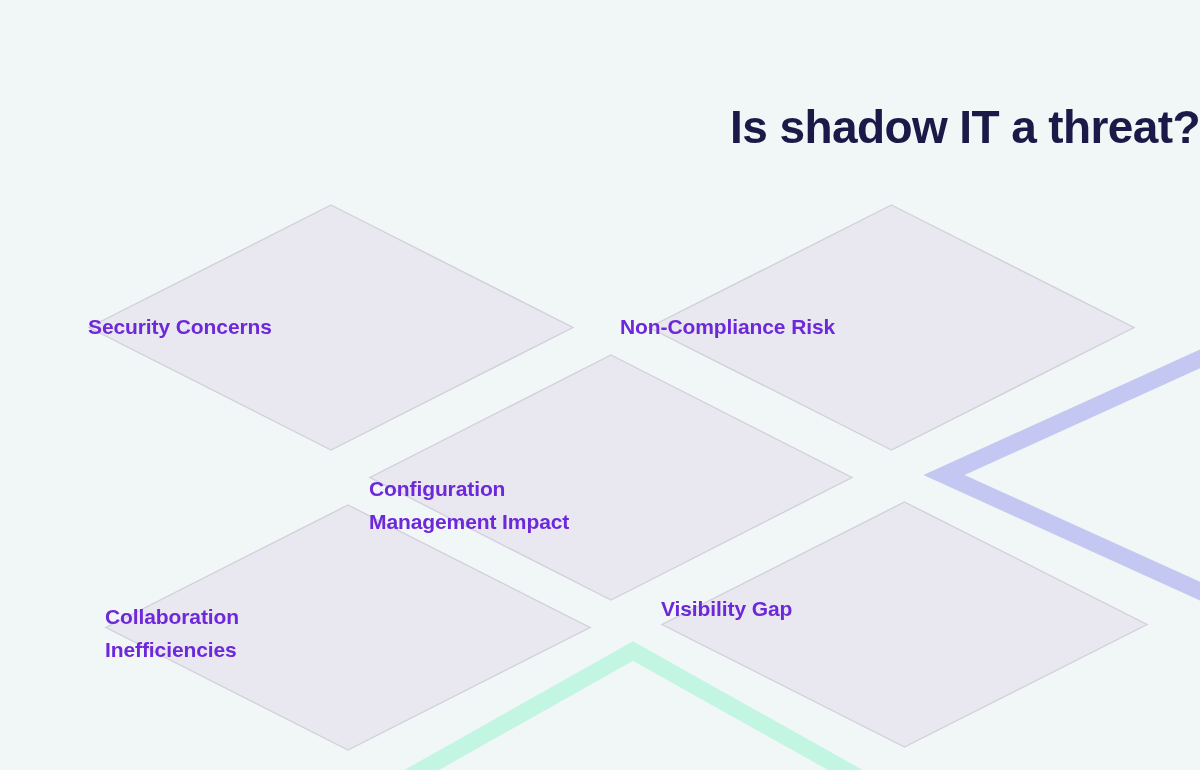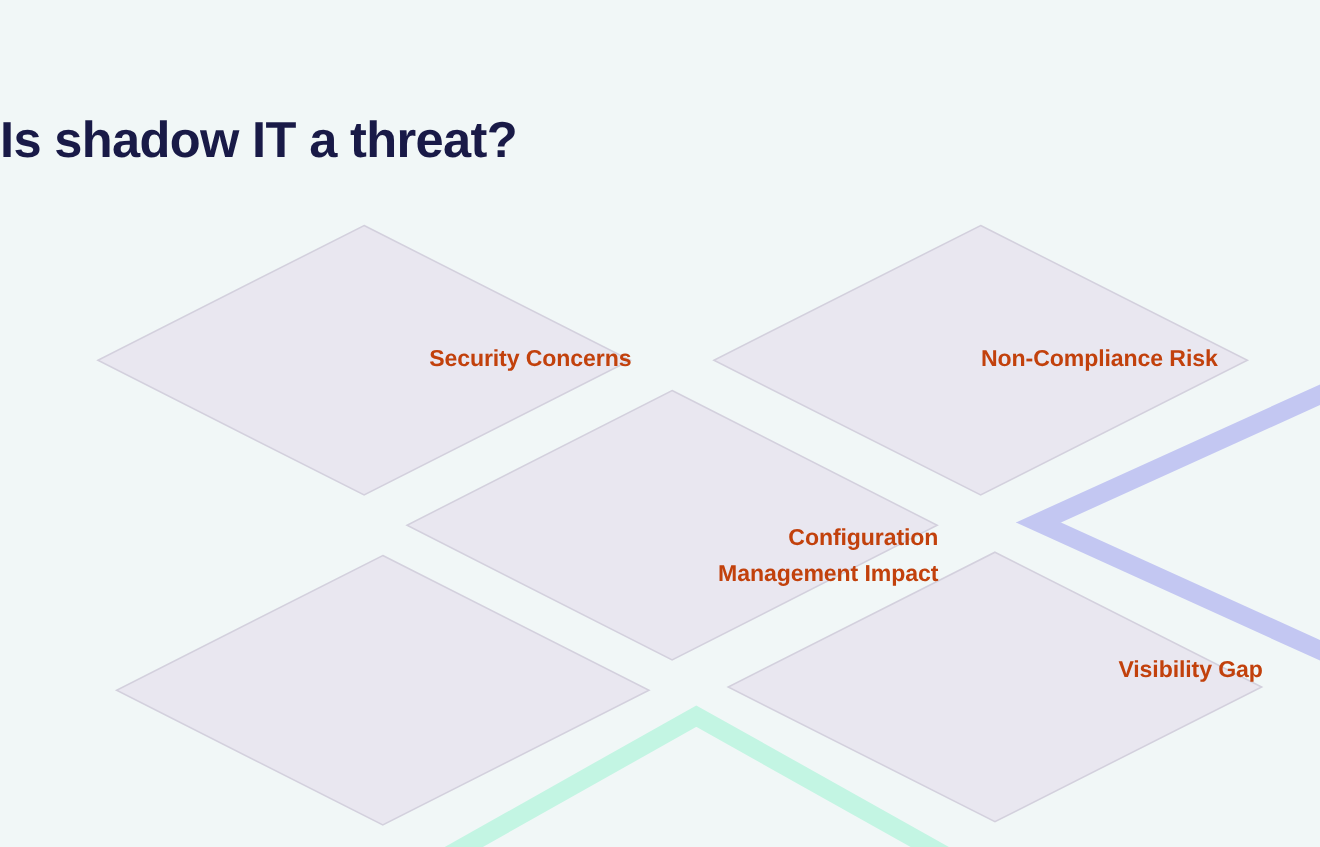--- a/index.html
+++ b/index.html
@@ -32,21 +32,21 @@
     pointer-events: none;
     z-index: 1;
   }
 
   
   .title {
     position: absolute;
     left: 0;
     top: 96px;
     width: 1200px;
-    text-align: left;
+    text-align: right;
     font-size: 46px;
     line-height: 62px;
     font-weight: 700;
     letter-spacing: -0.6px;
     color: #191a47;
     z-index: 6;
     white-space: nowrap;
   }
 
   
@@ -65,22 +65,22 @@
   }
   .diamond .shape {
     fill: #e9e7f0;
     stroke: #d3d0dd;
     stroke-width: 1.4;
   }
 
   .diamond-label {
     position: absolute;
     z-index: 4;
-    text-align: right;
-    color: #c2410c;
+    text-align: left;
+    color: #6d28d9;
     font-size: 21px;
     font-weight: 700;
     line-height: 33px;
     letter-spacing: -0.1px;
     white-space: pre-line;
     pointer-events: none;
   }
 </style>
 </head>
 <body>
@@ -110,20 +110,22 @@
 
     <svg class="diamond" style="left:369px; top:354px;" width="484" height="247" viewBox="0 0 484 247" xmlns="http://www.w3.org/2000/svg">
       <polygon class="shape" points="242,1 483,123.5 242,246 1,123.5"></polygon>
     </svg>
     <div class="diamond-label" style="left:369px; top:444px; width:484px;margin-top:28px;">Configuration
 Management Impact</div>
 
     <svg class="diamond" style="left:105px; top:504px;" width="486" height="247" viewBox="0 0 486 247" xmlns="http://www.w3.org/2000/svg">
       <polygon class="shape" points="243,1 485,123.5 243,246 1,123.5"></polygon>
     </svg>
+    <div class="diamond-label" style="left:105px; top:600px; width:486px;">Collaboration
+Inefficiencies</div>
 
     <svg class="diamond" style="left:661px; top:501px;" width="487" height="247" viewBox="0 0 487 247" xmlns="http://www.w3.org/2000/svg">
       <polygon class="shape" points="243.5,1 486,123.5 243.5,246 1,123.5"></polygon>
     </svg>
     <div class="diamond-label" style="left:661px; top:592px; width:487px;">Visibility Gap</div>
 
   </div>
 </div>
 
 </body></html>

